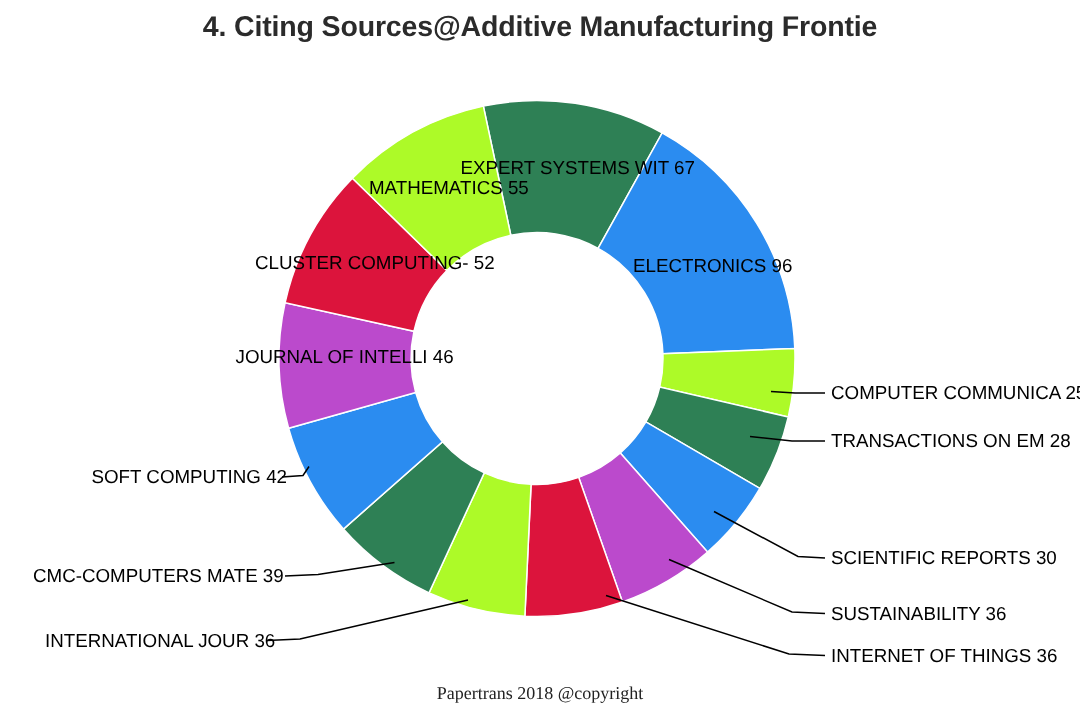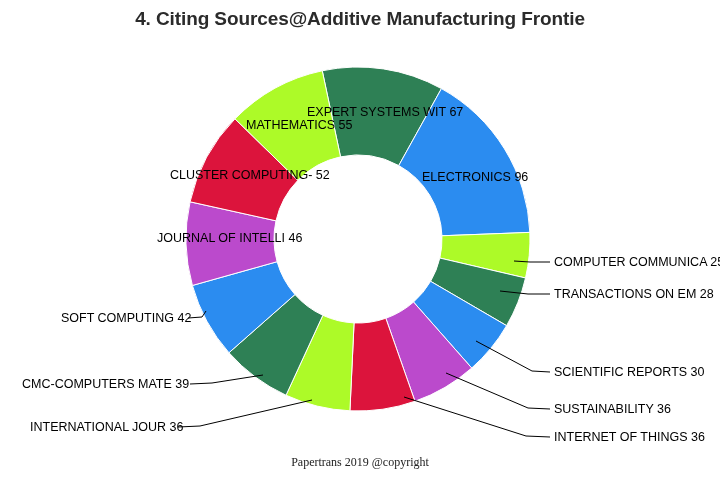--- a/index.html
+++ b/index.html
@@ -105,15 +105,15 @@
         <text x="554" y="441" text-anchor="start">INTERNET OF THINGS 36</text>
         <text x="30" y="431" text-anchor="start">INTERNATIONAL JOUR 36</text>
         <text x="22" y="388" text-anchor="start">CMC-COMPUTERS MATE 39</text>
         <text x="61" y="322" text-anchor="start">SOFT COMPUTING 42</text>
         <text x="157" y="242" text-anchor="start">JOURNAL OF INTELLI 46</text>
         <text x="170" y="179" text-anchor="start">CLUSTER COMPUTING- 52</text>
         <text x="246" y="129" text-anchor="start">MATHEMATICS 55</text>
       </g>
   </svg>
 
-  <div class="chart-footer">Papertrans 2019 @copyright</div>
+  <div class="chart-footer">Papertrans 2018 @copyright</div>
 
 </div>
 
 </body></html>

